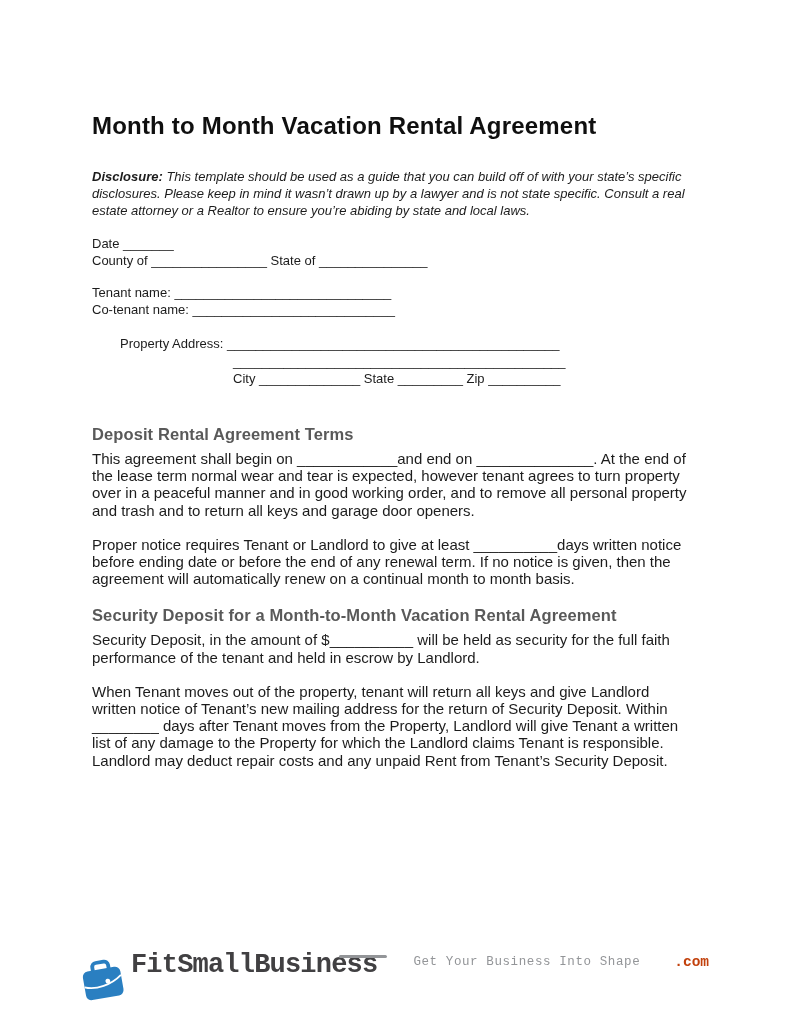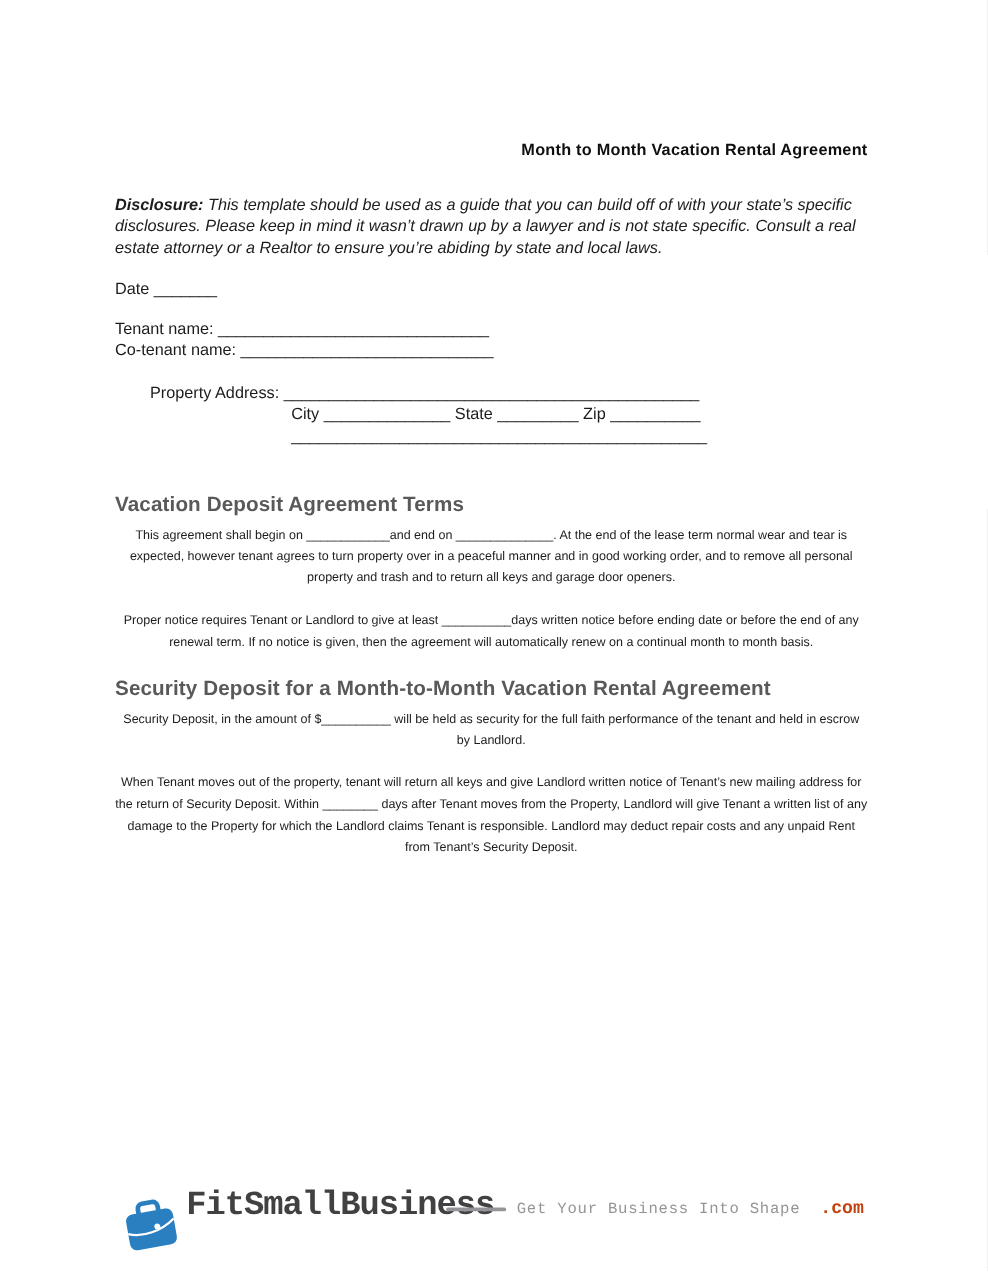--- a/index.html
+++ b/index.html
@@ -14,22 +14,22 @@
     overflow: hidden;
   }
   .content {
     position: absolute;
     left: 92px;
     top: 0;
     width: 602px;
   }
   .doc-title {
     margin: 112px 0 0 0;
-    text-align: right;
-    font-size: 13px;
+    text-align: left;
+    font-size: 24px;
     font-weight: bold;
     color: #0f0f0f;
     letter-spacing: 0.2px;
   }
   .disclosure {
     margin: 28px 0 0 0;
     font-style: italic;
     font-size: 13px;
     line-height: 17.2px;
   }
@@ -43,24 +43,23 @@
   .block-gap-lg { margin-top: 17px; margin-left: 28px; }
   .indent { padding-left: 113px; }
   .section-heading {
     margin: 38px 0 0 0;
     font-size: 16.5px;
     font-weight: bold;
     color: #595959;
     letter-spacing: 0.1px;
   }
   .body-para {
-    font-size: 10px;
+    font-size: 15px;
     line-height: 17.2px;
     margin: 17px 0 0 0;
-    text-align: center;
   }
   .after-heading { margin-top: 6px; }
 
   
   .footer-logo {
     position: absolute;
     top: 952px;
     left: 50%;
     transform: translateX(-50%);
     display: flex;
@@ -76,22 +75,23 @@
   .logo-brand {
     font-size: 27px;
     font-weight: bold;
     color: #414042;
     letter-spacing: -0.8px;
     line-height: 1;
     white-space: nowrap;
   }
   .tagline-row {
     display: flex;
-    align-items: center;
+    align-items: flex-start;
     margin-top: 3px;
+    gap: 18px;
   }
   .tagline-rule {
     width: 48px;
     height: 3px;
     background: #939598;
     border-radius: 2px;
     margin-left: -38px;
     margin-right: 8px;
     flex: none;
   }
@@ -114,34 +114,35 @@
 
 <div class="page">
   <div class="content">
 
     <h1 class="doc-title">Month to Month Vacation Rental Agreement</h1>
 
     <p class="disclosure"><span class="disc-label">Disclosure:</span><span> This template should be used as a guide that you can build off of with your state’s specific disclosures. Please keep in mind it wasn’t drawn up by a lawyer and is not state specific. Consult a real estate attorney or a Realtor to ensure you’re abiding by state and local laws.</span></p>
 
     <div class="block-gap">
       <div class="line">Date _______</div>
+      <div class="line">County of ________________ State of _______________</div>
     </div>
 
     <div class="block-gap">
       <div class="line">Tenant name: ______________________________</div>
       <div class="line">Co-tenant name: ____________________________</div>
     </div>
 
     <div class="block-gap-lg">
       <div class="line">Property Address: ______________________________________________</div>
+      <div class="line indent">______________________________________________</div>
       <div class="line indent">City ______________ State _________ Zip __________</div>
-      <div class="line indent">______________________________________________</div>
     </div>
 
-    <h2 class="section-heading">Vacation Deposit Agreement Terms</h2>
+    <h2 class="section-heading">Deposit Rental Agreement Terms</h2>
     <p class="body-para after-heading">This agreement shall begin on ____________and end on ______________. At the end of the lease term normal wear and tear is expected, however tenant agrees to turn property over in a peaceful manner and in good working order, and to remove all personal property and trash and to return all keys and garage door openers.</p>
     <p class="body-para">Proper notice requires Tenant or Landlord to give at least __________days written notice before ending date or before the end of any renewal term. If no notice is given, then the agreement will automatically renew on a continual month to month basis.</p>
 
     <h2 class="section-heading" style="margin-top:19px">Security Deposit for a Month-to-Month Vacation Rental Agreement</h2>
     <p class="body-para after-heading">Security Deposit, in the amount of $__________ will be held as security for the full faith performance of the tenant and held in escrow by Landlord.</p>
     <p class="body-para">When Tenant moves out of the property, tenant will return all keys and give Landlord written notice of Tenant’s new mailing address for the return of Security Deposit. Within ________ days after Tenant moves from the Property, Landlord will give Tenant a written list of any damage to the Property for which the Landlord claims Tenant is responsible. Landlord may deduct repair costs and any unpaid Rent from Tenant’s Security Deposit.</p>
 
   </div>
 
   <div class="footer-logo">

